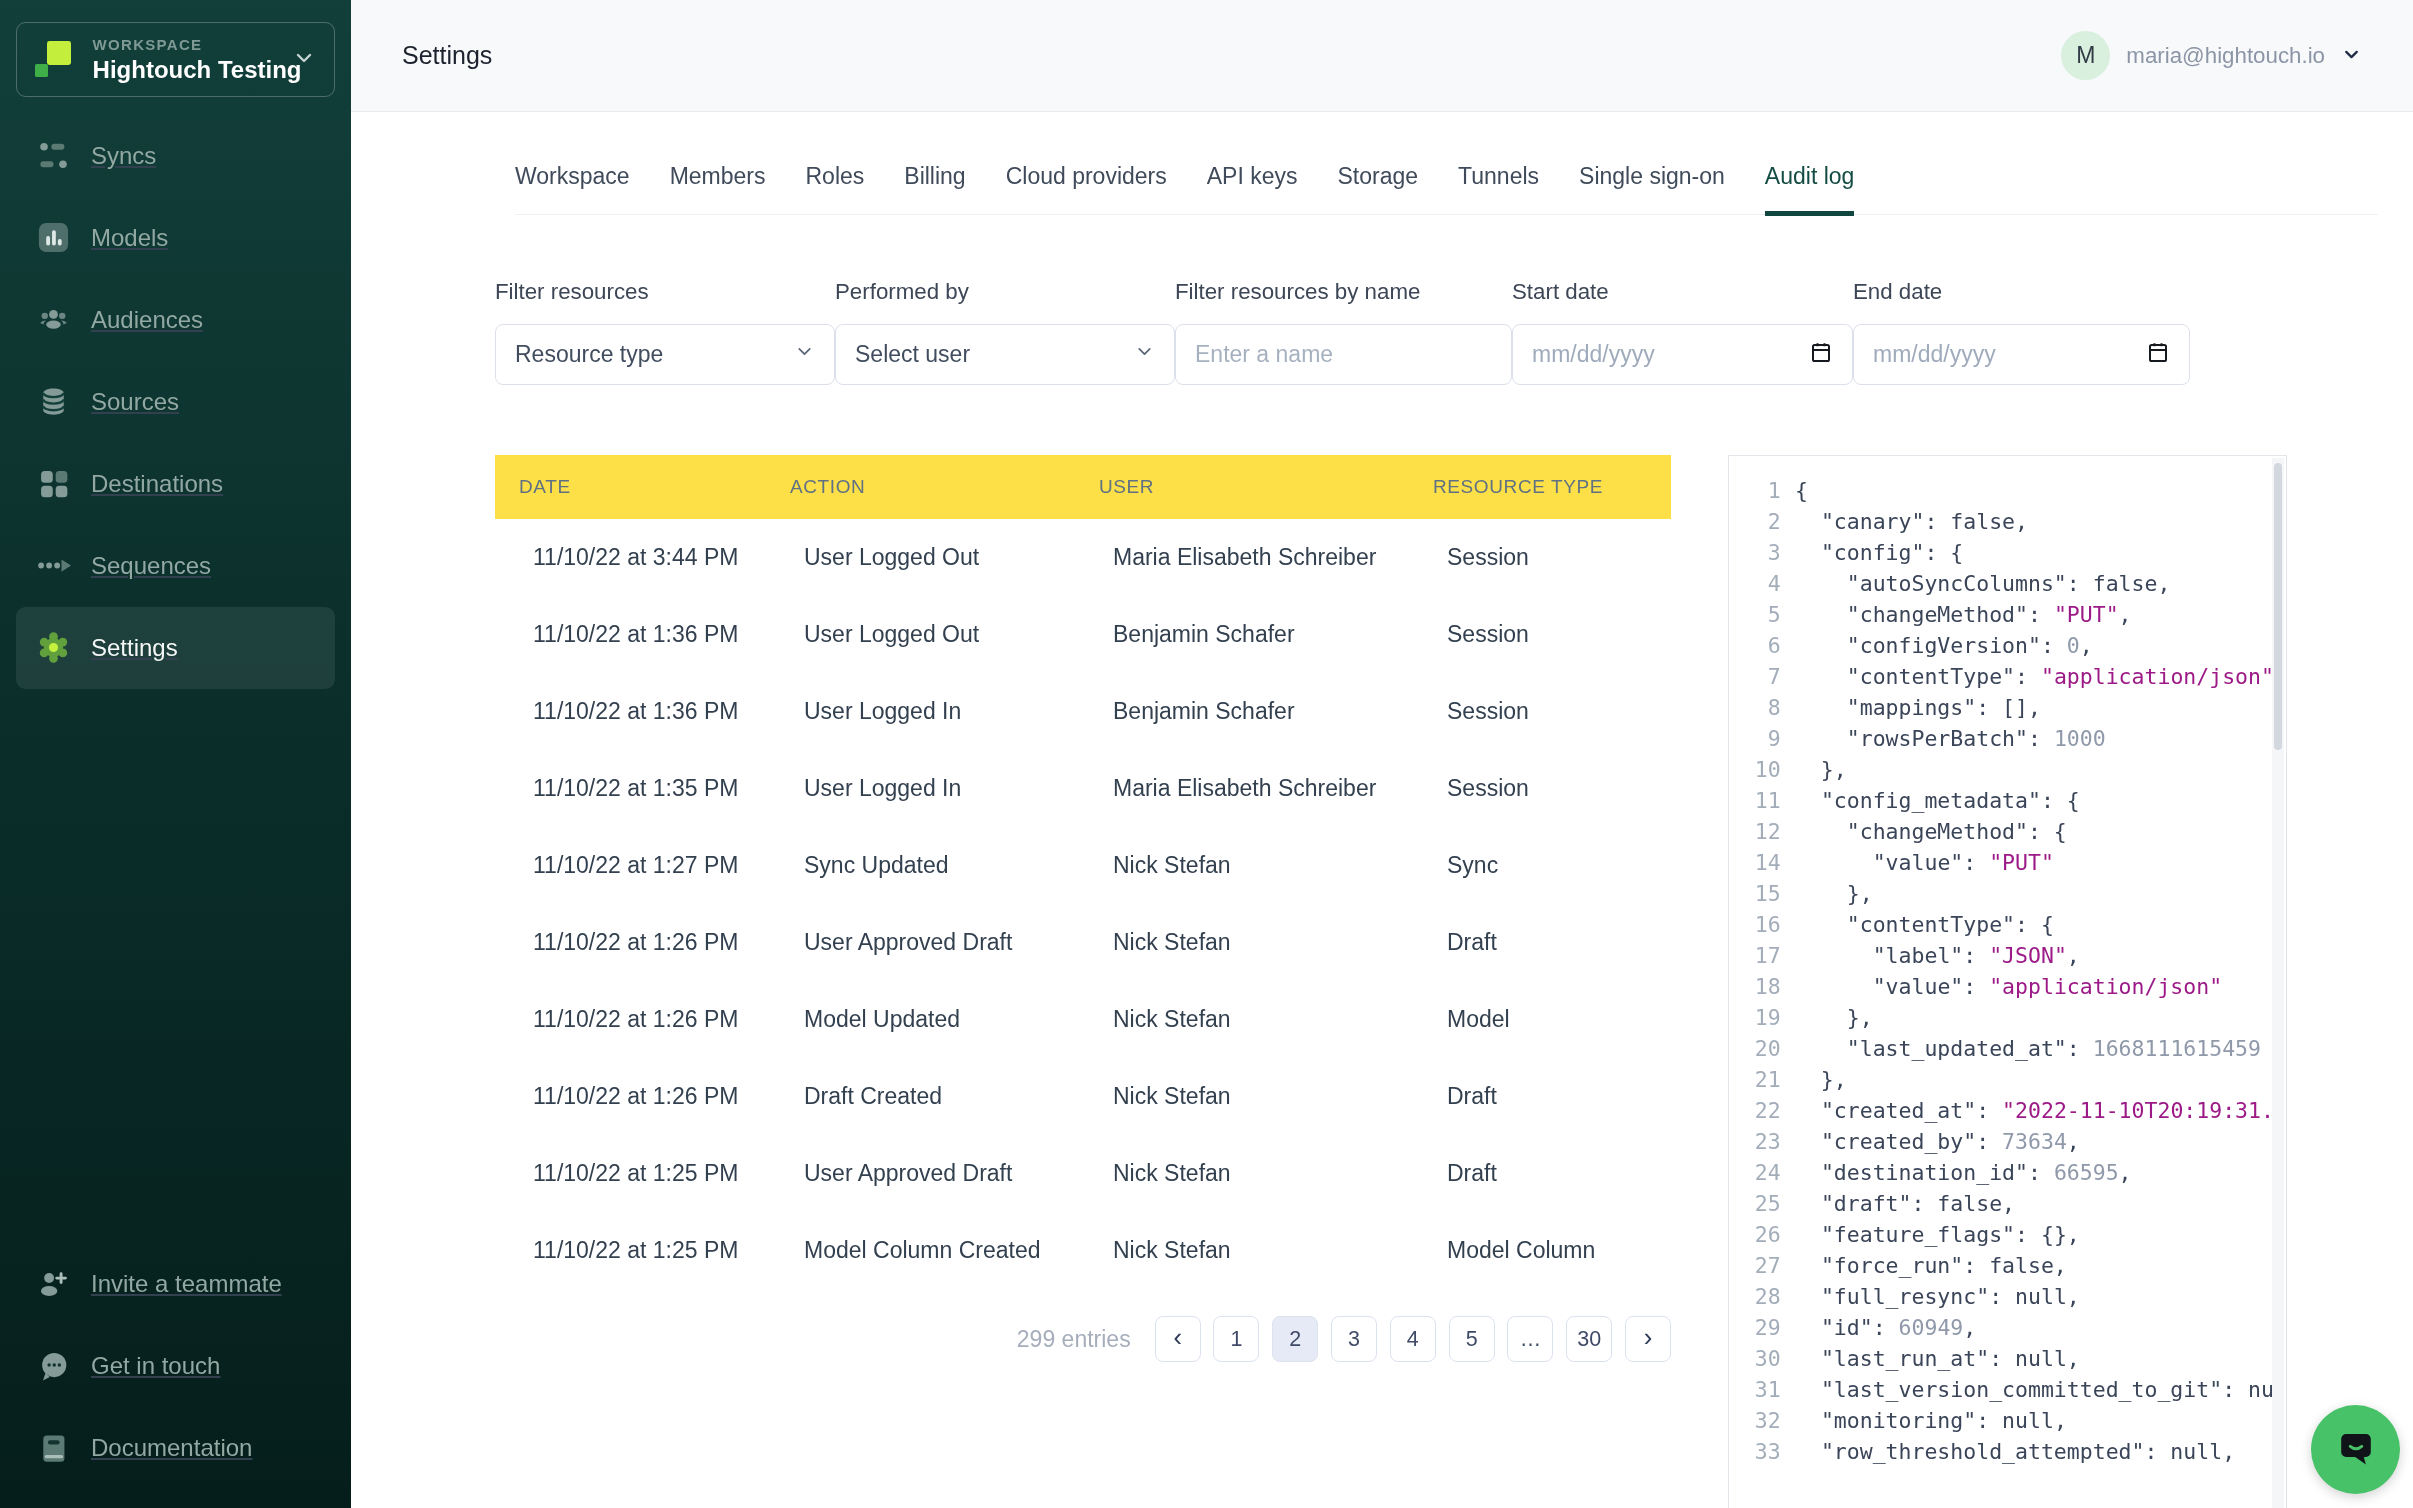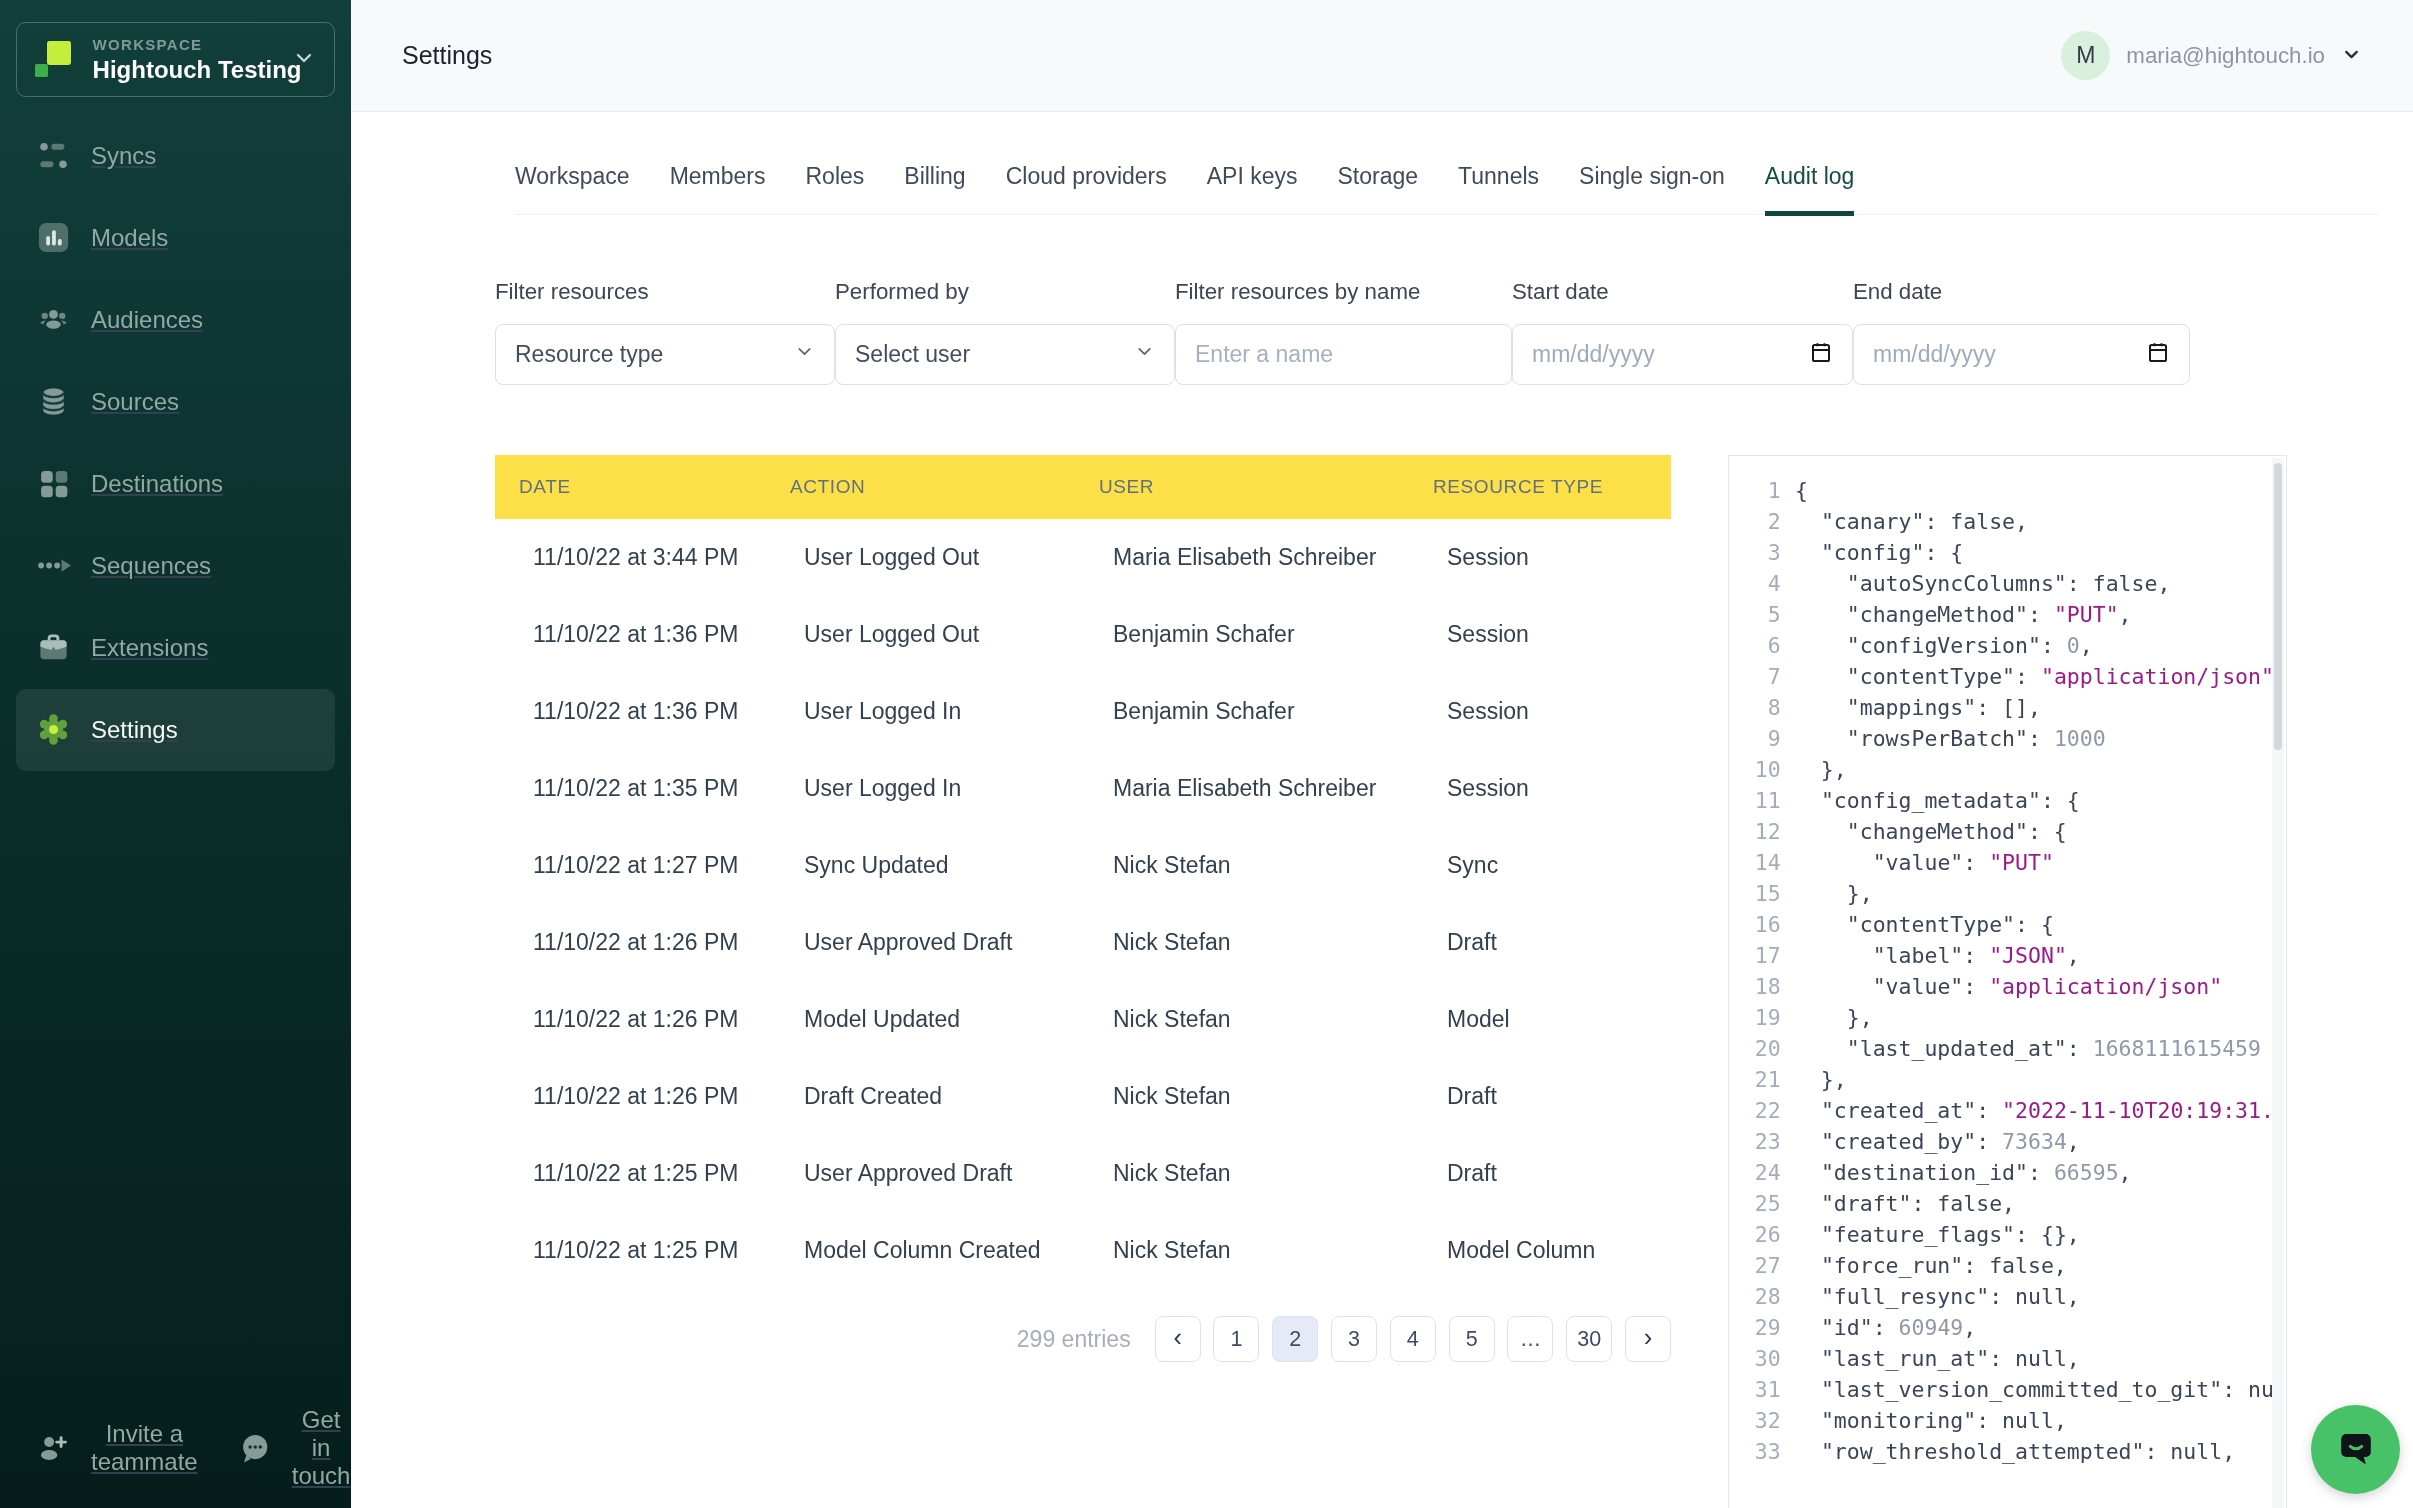--- a/index.html
+++ b/index.html
@@ -19,21 +19,21 @@
   .ws-name { font-size:24px; color:#fff; font-weight:700; margin-top:3.2px; white-space:nowrap; }
   .ws-chevron { color:#c6d4d1; flex:0 0 auto; }
 
   .nav { margin-top:17.6px; padding:0 16px; display:flex; flex-direction:column;text-decoration:underline; }
   .nav-item { height:82px; display:flex; align-items:center; border-radius:9.6px; padding:0 19px; cursor:pointer; }
   .nav-item.active { background:rgba(255,255,255,.08); }
   .nav-icon { width:37px; height:37px; flex:0 0 37px; margin-right:19px; display:flex; align-items:center; justify-content:center; }
   .nav-icon svg { width:35px; height:35px; }
   .nav-label { font-size:24px; color:#93a8a3; }
   .nav-item.active .nav-label { color:#f4f7f6; font-weight:500; }
-  .nav-footer { margin-top:auto; padding:0 16px; margin-bottom:19px; display:flex; flex-direction:row;text-align:center; }
+  .nav-footer { margin-top:auto; padding:0 16px; margin-bottom:19px; display:flex; flex-direction:column; }
 
   
   .main { flex:1; display:flex; flex-direction:column; min-width:0; }
   .topbar { height:112px; flex:0 0 112px; background:#f8f9fb; border-bottom:0.8px solid #e9ebf0;
     display:flex; align-items:center; padding:0 51px; }
   .page-title { font-size:25px; font-weight:500; color:#1c232e; }
   .user-chip { margin-left:auto; display:flex; align-items:center; gap:16px; cursor:pointer; }
   .avatar { width:49px; height:49px; border-radius:50%; background:#d9f0de; color:#323b46;
     display:flex; align-items:center; justify-content:center; font-size:23px; font-weight:500; }
   .user-email { font-size:22.3px; color:#8b95a6; }
@@ -167,31 +167,20 @@
       <div class="nav-item">
         <span class="nav-icon">
           <svg viewBox="0 0 24 24" fill="#849b97">
             <circle cx="3.5" cy="12" r="2"></circle>
             <circle cx="9" cy="12" r="2"></circle>
             <circle cx="14.5" cy="12" r="2"></circle>
             <path d="M17.5 7.8 24 12l-6.5 4.2z" fill="#5c7a74"></path>
           </svg>
         </span>
         <span class="nav-label">Sequences</span>
-      </div>
-      <div class="nav-item">
-        <span class="nav-icon">
-          <svg viewBox="0 0 24 24">
-            <path d="M9 7V5.6A1.6 1.6 0 0 1 10.6 4h2.8A1.6 1.6 0 0 1 15 5.6V7" stroke="#a9bdb9" stroke-width="2" fill="none"></path>
-            <rect x="3" y="7" width="18" height="13" rx="2.5" fill="#5c7a74"></rect>
-            <path d="M3 9.5A2.5 2.5 0 0 1 5.5 7h13A2.5 2.5 0 0 1 21 9.5v1.8c-2.6 1.4-5.7 2.2-9 2.2s-6.4-.8-9-2.2z" fill="#a9bdb9"></path>
-            <ellipse cx="12" cy="13.4" rx="1.1" ry="1.5" fill="#5c7a74"></ellipse>
-          </svg>
-        </span>
-        <span class="nav-label">Extensions</span>
       </div>
       <div class="nav-item active">
         <span class="nav-icon">
           <svg viewBox="0 0 24 24">
             <g fill="#61a03c">
               <circle cx="12" cy="12" r="6.6"></circle>
               <circle cx="12" cy="4.6" r="3"></circle>
               <circle cx="12" cy="19.4" r="3"></circle>
               <circle cx="5.6" cy="8.3" r="3"></circle>
               <circle cx="18.4" cy="8.3" r="3"></circle>

